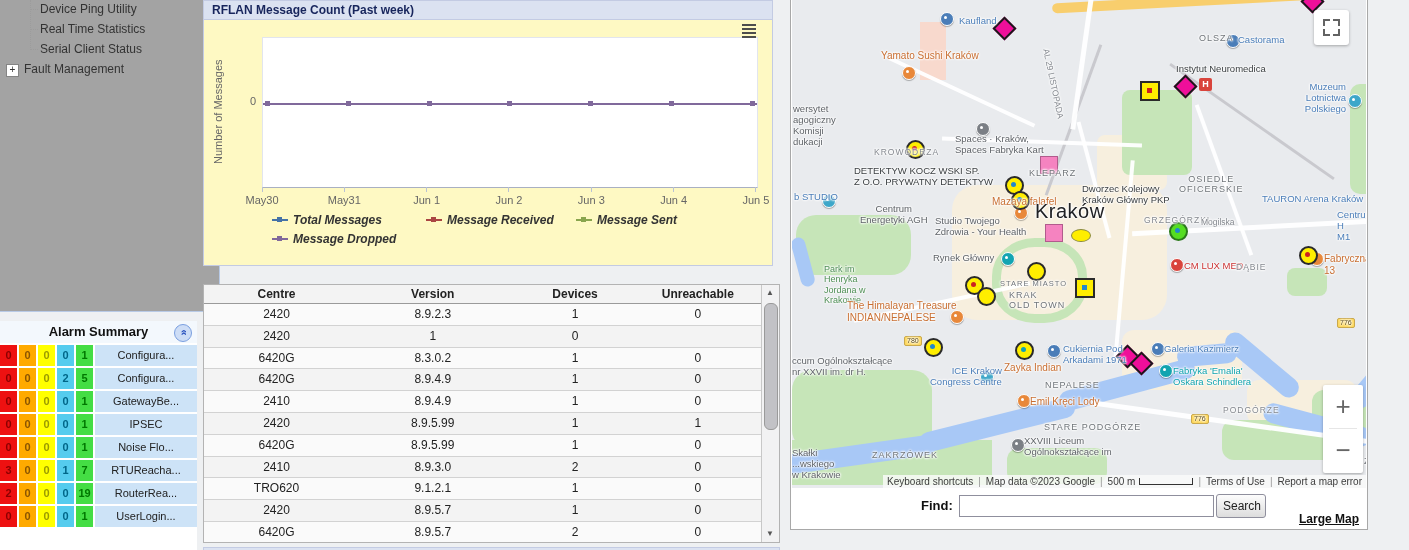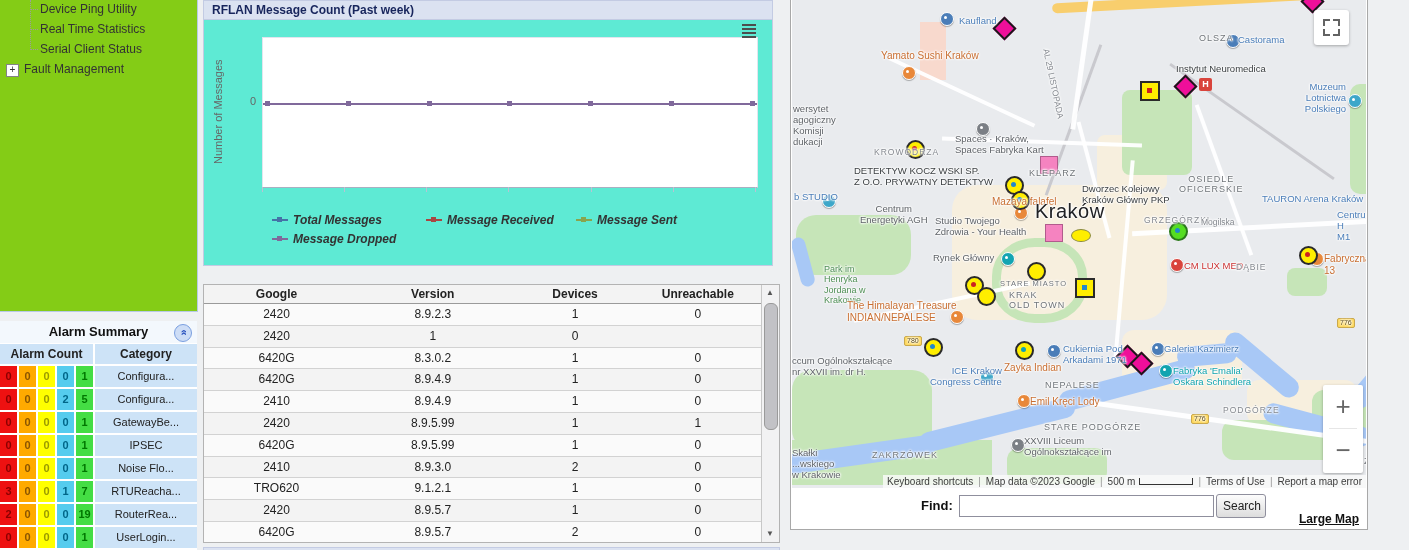--- a/index.html
+++ b/index.html
@@ -1,22 +1,22 @@
 <!DOCTYPE html>
 <html><head>
 <meta charset="utf-8">
 <style>
   html,body{margin:0;padding:0;background:#eef0f2;}
   .page{position:relative;width:1409px;height:550px;overflow:hidden;background:#eef0f2;
         font-family:"Liberation Sans",sans-serif;font-size:12px;color:#222;}
   .abs{position:absolute;}
 
   
-  .panel-tree{left:0;top:0;width:197px;height:311px;background:#84cc16;
-              border-right:1px solid #b8cae6;border-bottom:1px solid #b8cae6;}
+  .panel-tree{left:0;top:0;width:197px;height:311px;background:#a3a3a3;
+              border-right:1px solid #b8cae6;border-bottom:1px solid #b8cae6;padding-left:22px;}
   .tree-vline{left:30px;top:0;height:50px;border-left:1px dotted #9c9c9c;}
   .tree-stub{width:8px;border-top:1px dotted #9c9c9c;height:0;}
   .tree-item{font-size:12px;color:#333;white-space:nowrap;cursor:default;}
   .plusbox{width:11px;height:11px;border:1px solid #848484;background:#fff;color:#333;
            font-size:10px;line-height:9px;text-align:center;}
 
   
   .panel-alarm{left:0;top:321px;width:197px;height:229px;background:#fff;overflow:hidden;}
   .alarm-title{height:22px;line-height:22px;background:#f3f8fd;text-align:center;
                font-weight:bold;font-size:13px;color:#111;}
@@ -30,21 +30,21 @@
   .ac{width:17px;margin-right:2px;text-align:center;line-height:21px;font-weight:bold;font-size:11px;cursor:pointer;}
   .acat{flex:1;background:#cde3f7;text-align:center;line-height:21px;font-size:11px;color:#222;
         white-space:nowrap;overflow:hidden;cursor:pointer;}
   .c-red{background:#ee1111;color:#8a0000;}
   .c-org{background:#ffaa00;color:#8a5500;}
   .c-yel{background:#ffff00;color:#9a9a00;}
   .c-cyn{background:#55ccee;color:#006688;}
   .c-grn{background:#44dd44;color:#007700;}
 
   
-  .panel-chart{left:203px;top:0;width:570px;height:266px;background:#5eead4;border:1px solid #c3cbe3;box-sizing:border-box;}
+  .panel-chart{left:203px;top:0;width:570px;height:266px;background:#fef9c3;border:1px solid #c3cbe3;box-sizing:border-box;}
   .panel-header{height:18px;line-height:18px;background:#dbe2f1;border-bottom:1px solid #c3cbe3;
                 font-weight:bold;font-size:12px;color:#17255c;padding-left:8px;}
   .plot{left:58px;top:36px;width:494px;height:149px;background:#fff;
         border:1px solid #e2e5ee;border-bottom:1px solid #a9b0c2;}
   .zero-line{left:0;right:0;top:65px;height:2px;background:#80699B;}
   .pt-row{left:2px;right:2px;top:61px;display:flex;justify-content:space-between;}
   .pt{width:5px;height:5px;background:#80699B;margin-top:2px;}
   .ylab{left:8px;top:36px;height:149px;width:14px;writing-mode:vertical-rl;transform:rotate(180deg);
         color:#666;font-size:11px;text-align:center;}
   .ytick{left:36px;top:94px;width:16px;text-align:right;color:#666;font-size:11px;}
@@ -160,24 +160,20 @@
     <div class="abs tree-item" style="left:40px;top:2px;">Device Ping Utility</div>
     <div class="abs tree-item" style="left:40px;top:22px;">Real Time Statistics</div>
     <div class="abs tree-item" style="left:40px;top:42px;">Serial Client Status</div>
     <div class="abs plusbox" style="left:6px;top:64px;">+</div>
     <div class="abs tree-item" style="left:24px;top:62px;">Fault Management</div>
   </div>
 
   <div class="abs panel-alarm">
     <div class="alarm-title">Alarm Summary</div>
     <div class="collapse-btn"><span>»</span></div>
-    <div class="alarm-hdr">
-      <div class="hc">Alarm Count</div>
-      <div class="hcat">Category</div>
-    </div>
 
     <div class="arow">
       <div class="ac c-red">0</div>
       <div class="ac c-org">0</div>
       <div class="ac c-yel">0</div>
       <div class="ac c-cyn">0</div>
       <div class="ac c-grn">1</div>
       <div class="acat">Configura...</div>
     </div>
     <div class="arow">
@@ -262,20 +258,29 @@
       </div>
     <div class="abs xticks">
       <span></span>
         <span></span>
         <span></span>
         <span></span>
         <span></span>
         <span></span>
         <span></span>
     </div>
+    <div class="abs xlabels">
+      <span>May30</span>
+      <span>May31</span>
+      <span>Jun 1</span>
+      <span>Jun 2</span>
+      <span>Jun 3</span>
+      <span>Jun 4</span>
+      <span>Jun 5</span>
+    </div>
     <div class="lgd" style="left:68px;top:212px;">
       <span class="mk" style="background:#4572A7;">
           <i style="background:#4572A7;"></i>
         </span>
       <b>Total Messages</b>
     </div>
     <div class="lgd" style="left:222px;top:212px;">
       <span class="mk" style="background:#AA4643;">
           <i style="background:#AA4643;"></i>
         </span>
@@ -291,21 +296,21 @@
       <span class="mk" style="background:#80699B;">
           <i style="background:#80699B;"></i>
         </span>
       <b>Message Dropped</b>
     </div>
   </div>
 
   <div class="abs panel-table">
     <div class="tblbody">
       <div class="trow hdr">
-        <span>Google</span>
+        <span>Centre</span>
         <span>Version</span>
         <span>Devices</span>
         <span>Unreachable</span>
       </div>
       <div class="trow">
         <span>2420</span>
           <span>8.9.2.3</span>
         <span>1</span>
           <span>0</span>
       </div>

